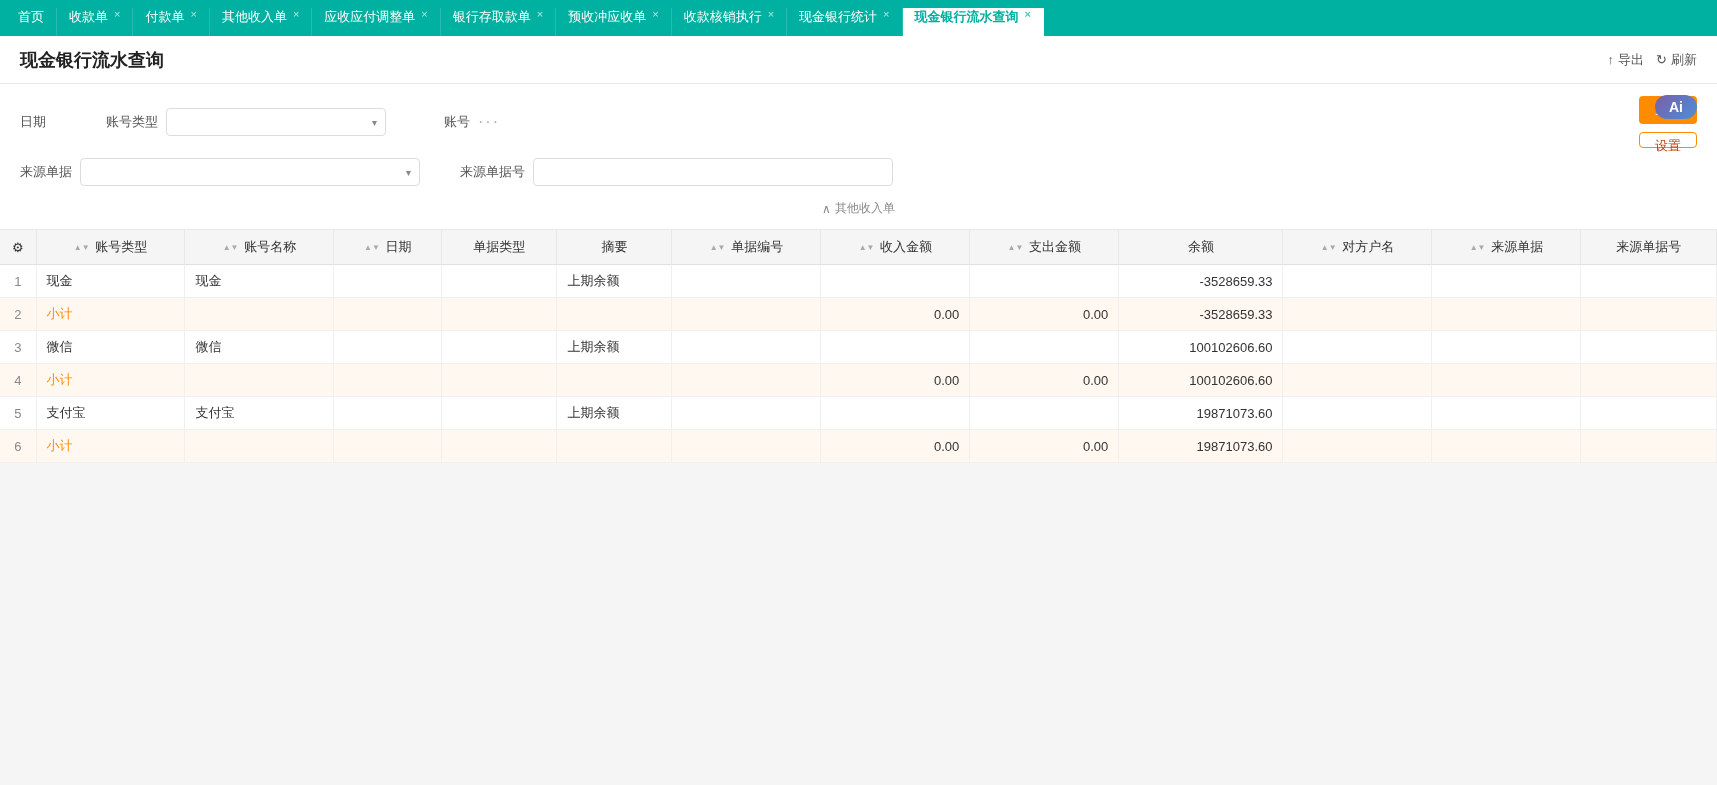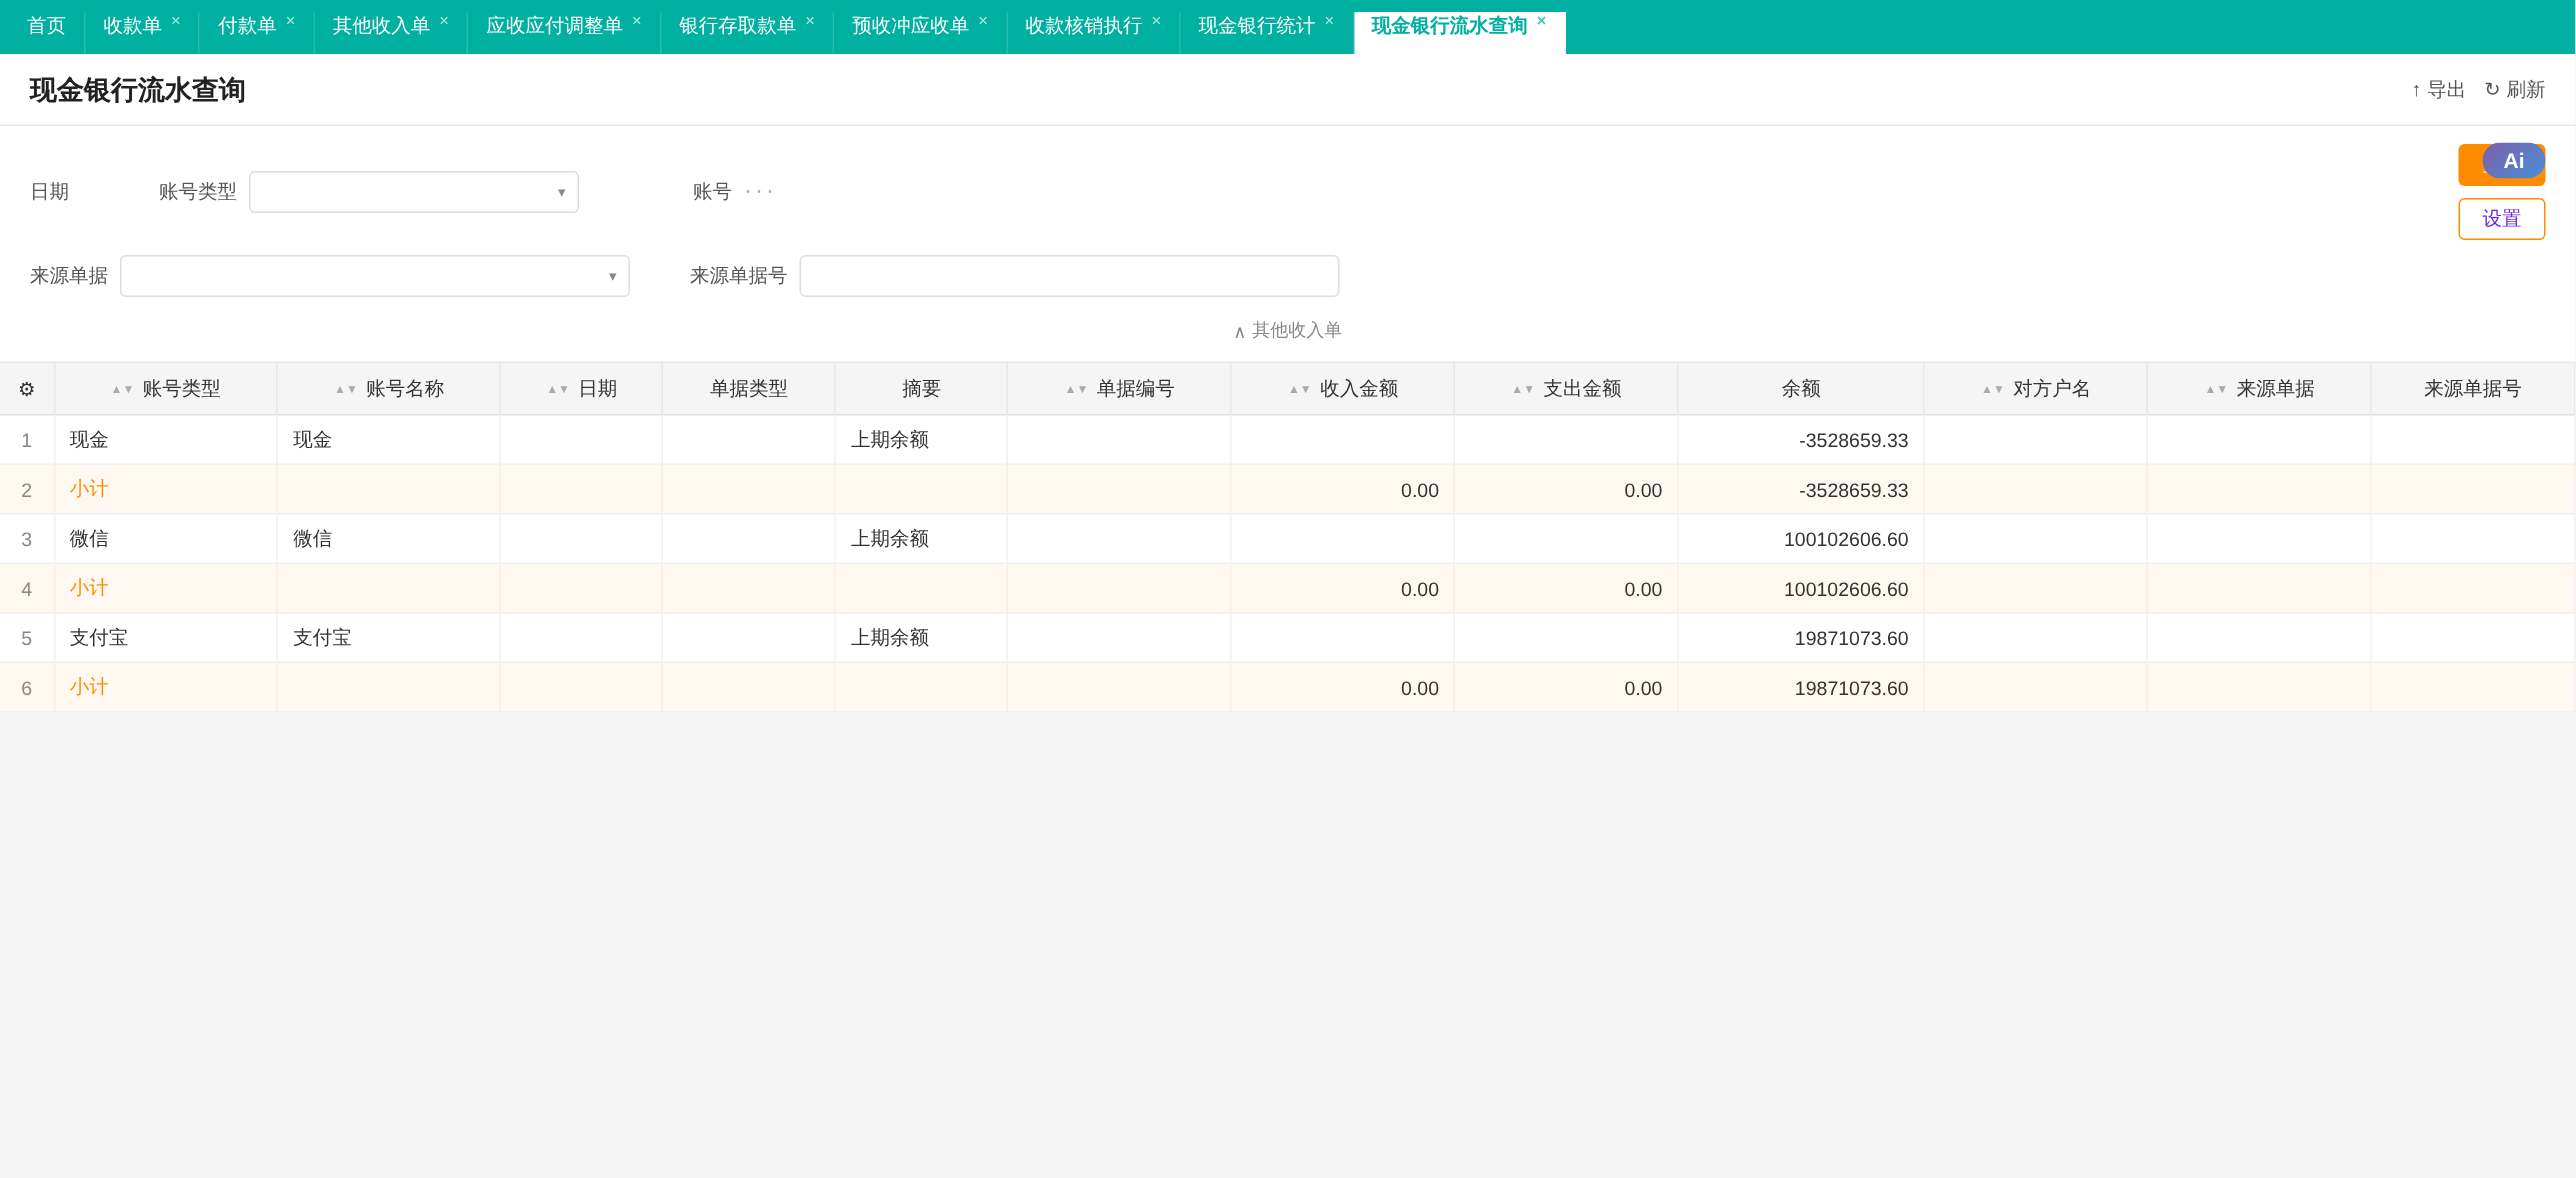--- a/index.html
+++ b/index.html
@@ -145,27 +145,27 @@
       color: #fff;
       border: none;
       border-radius: 4px;
       padding: 5px 16px;
       cursor: pointer;
       font-size: 13px;
       height: 28px;
     }
     .btn-settings {
       background: #fff;
-      color: #6d28d9;
+      color: #c2410c;
       border: 1px solid #ff8c00;
       border-radius: 4px;
       padding: 4px 7px;
       cursor: pointer;
       font-size: 13px;
-      height: 28px;
+      height: 16px;
       margin-top: 4px;
     }
     .btn-group-right {
       display: flex;
       flex-direction: column;
       gap: 4px;
       margin-left: auto;
     }
     .collapse-bar {
       display: flex;
@@ -313,21 +313,21 @@
     </div>
 
     <div class="filter-group" style="margin-left:40px;">
       <span class="filter-label">账号类型</span>
       <div class="filter-select" style="min-width:220px;">
         <span></span>
         <span class="chevron-down">▾</span>
       </div>
     </div>
 
-    <div class="filter-group" style="margin-left:56px;">
+    <div class="filter-group" style="margin-left:38px;">
       <span class="filter-label">账号</span>
       <span class="filter-ellipsis">···</span>
     </div>
 
     <div class="btn-group-right">
       <button class="btn-search">查询</button>
       <button class="btn-settings">设置</button>
     </div>
   </div>
 

